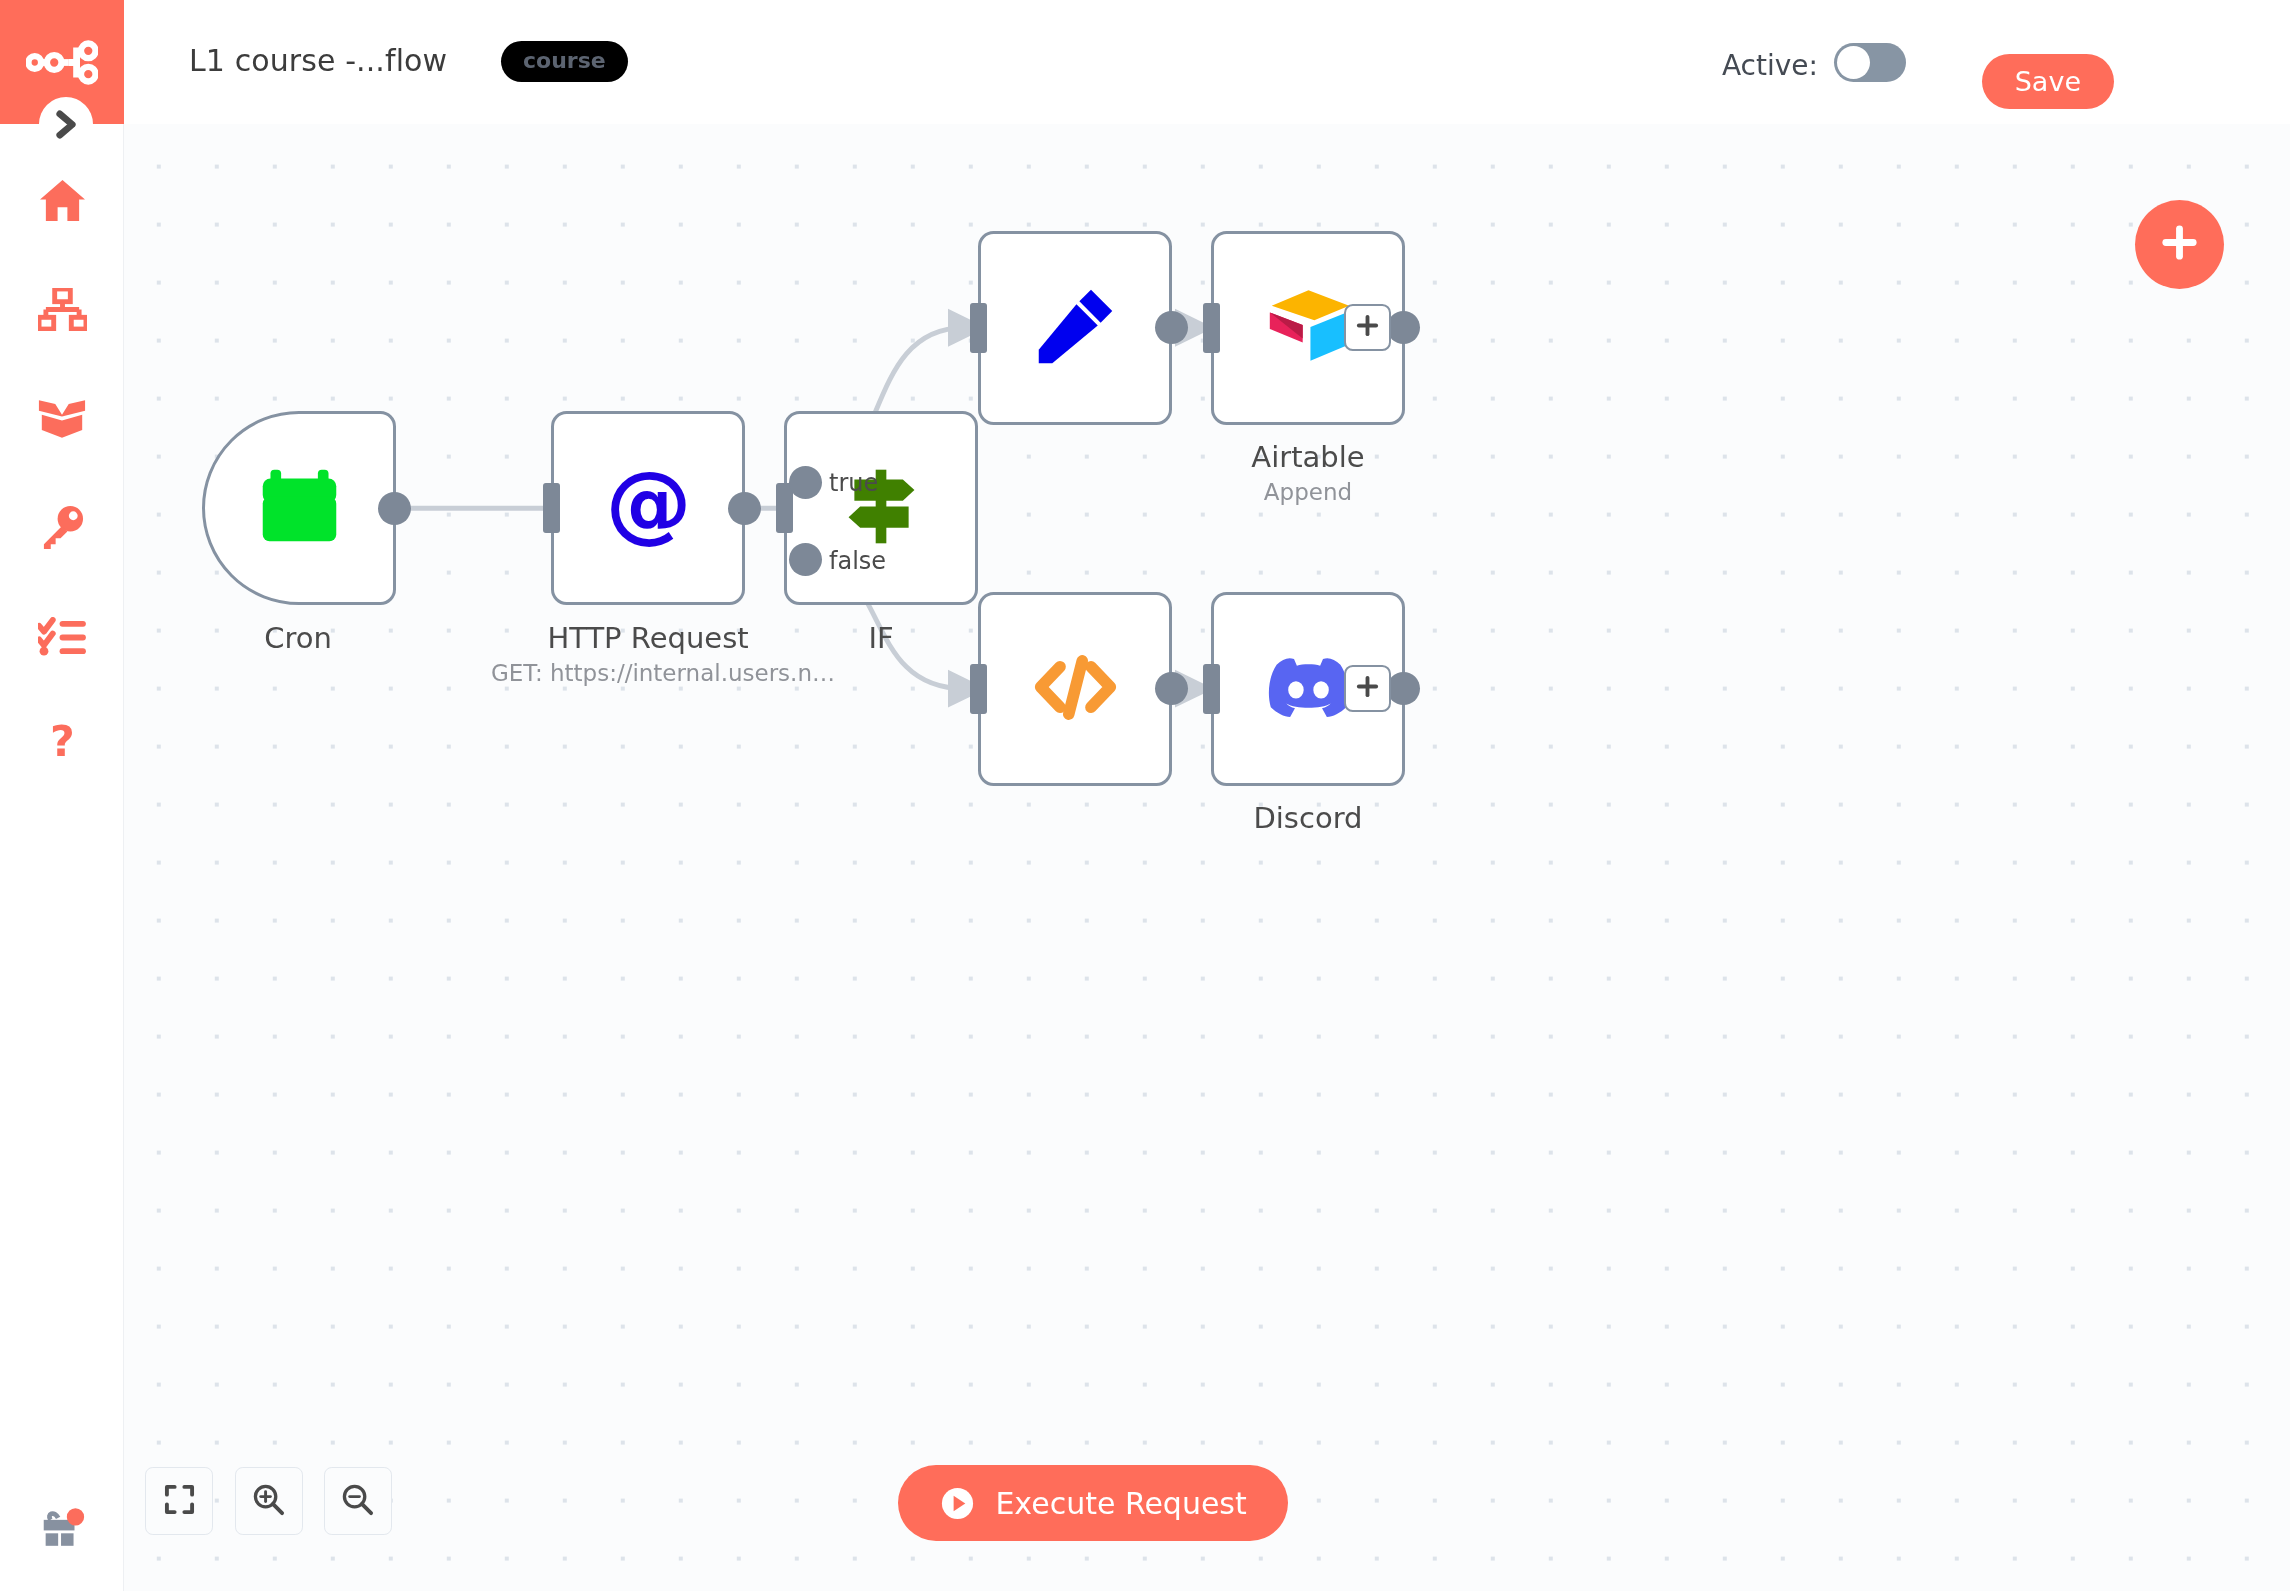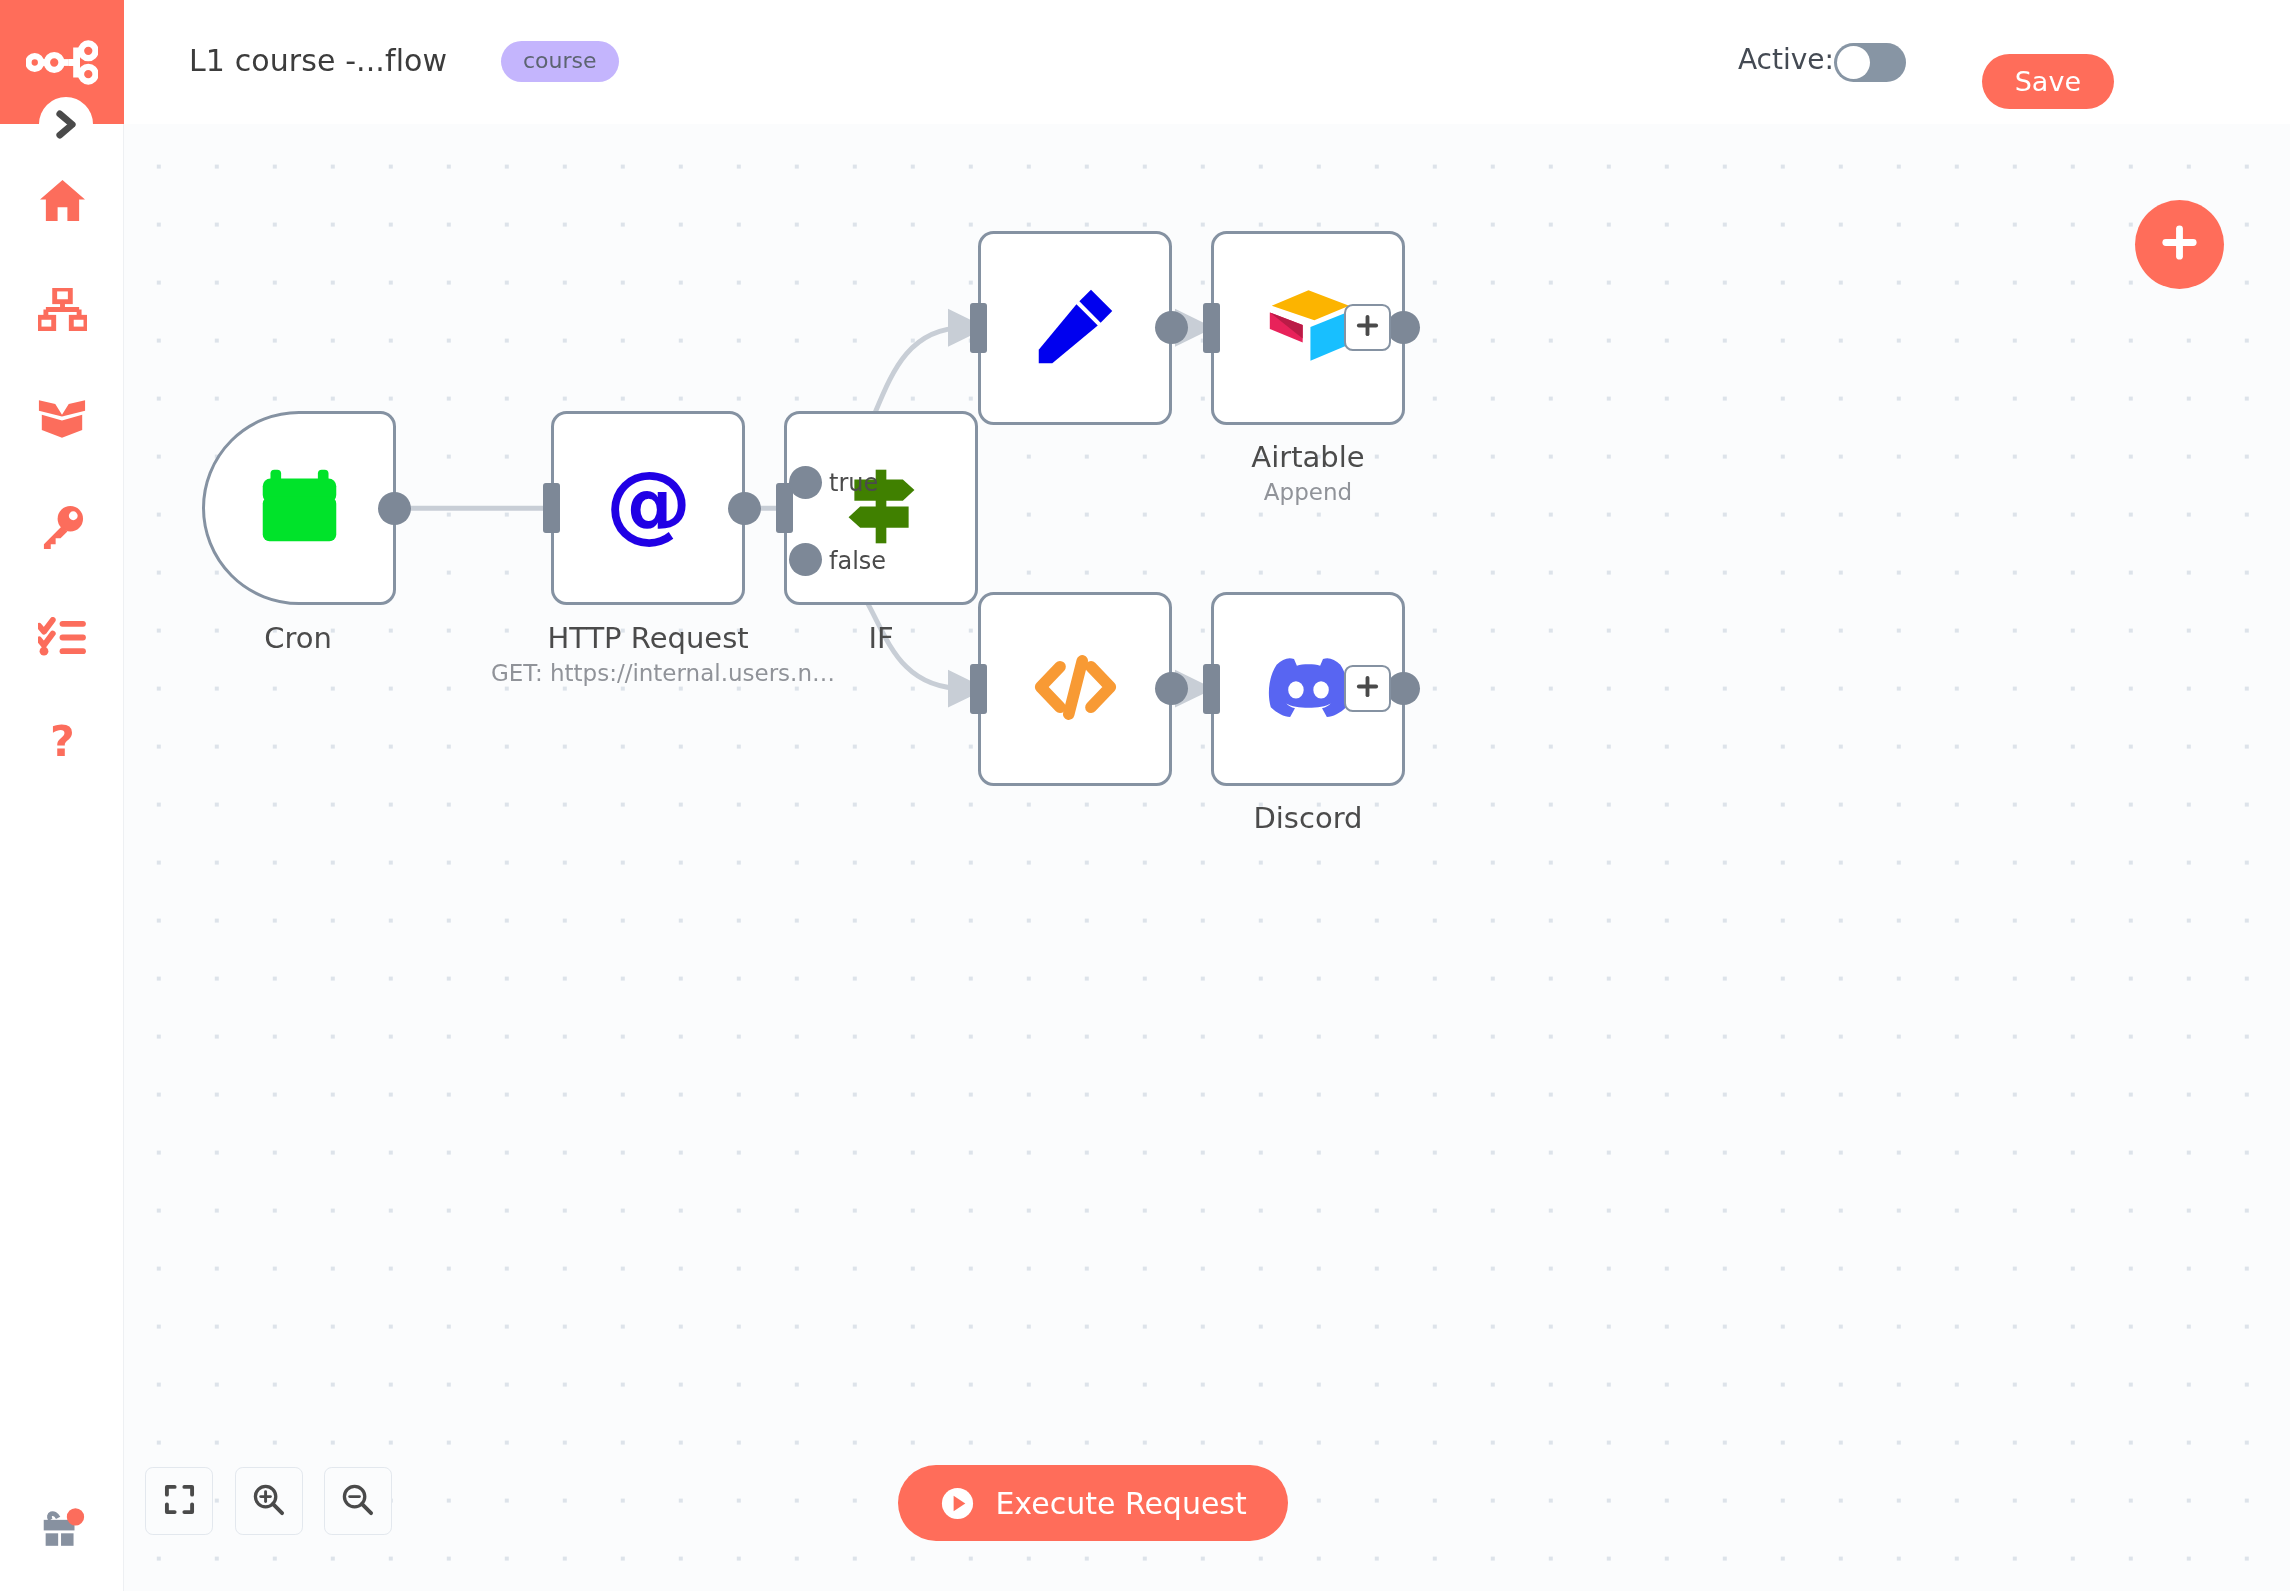--- a/index.html
+++ b/index.html
@@ -99,37 +99,38 @@
     color: #3c3c3c;
     font-weight: 400;
     letter-spacing: 0.1px;
     cursor: text;
     white-space: nowrap;
   }
   .wf-tag {
     position: absolute;
     left: 377px;
     top: 41px;
-    background: #c4b5fd;
+    background: #000000;
     color: #5c6471;
     border-radius: 21.3px;
     padding: 8.7px 22px 10.7px 22px;
     font-size: 22px;
     line-height: 1;
     cursor: pointer;
     white-space: nowrap;
+    font-weight: bold;
   }
 
   .active-wrap {
     position: absolute;
     right: 268px;
     top: 43px;
     display: flex;
-    align-items: flex-start;
-    gap: 0;
+    align-items: flex-end;
+    gap: 16px;
   }
   .active-label {
     font-size: 28px;
     color: #444a53;
   }
   .toggle {
     width: 72px;
     height: 39px;
     border-radius: 19.4px;
     background: #8795a4;

